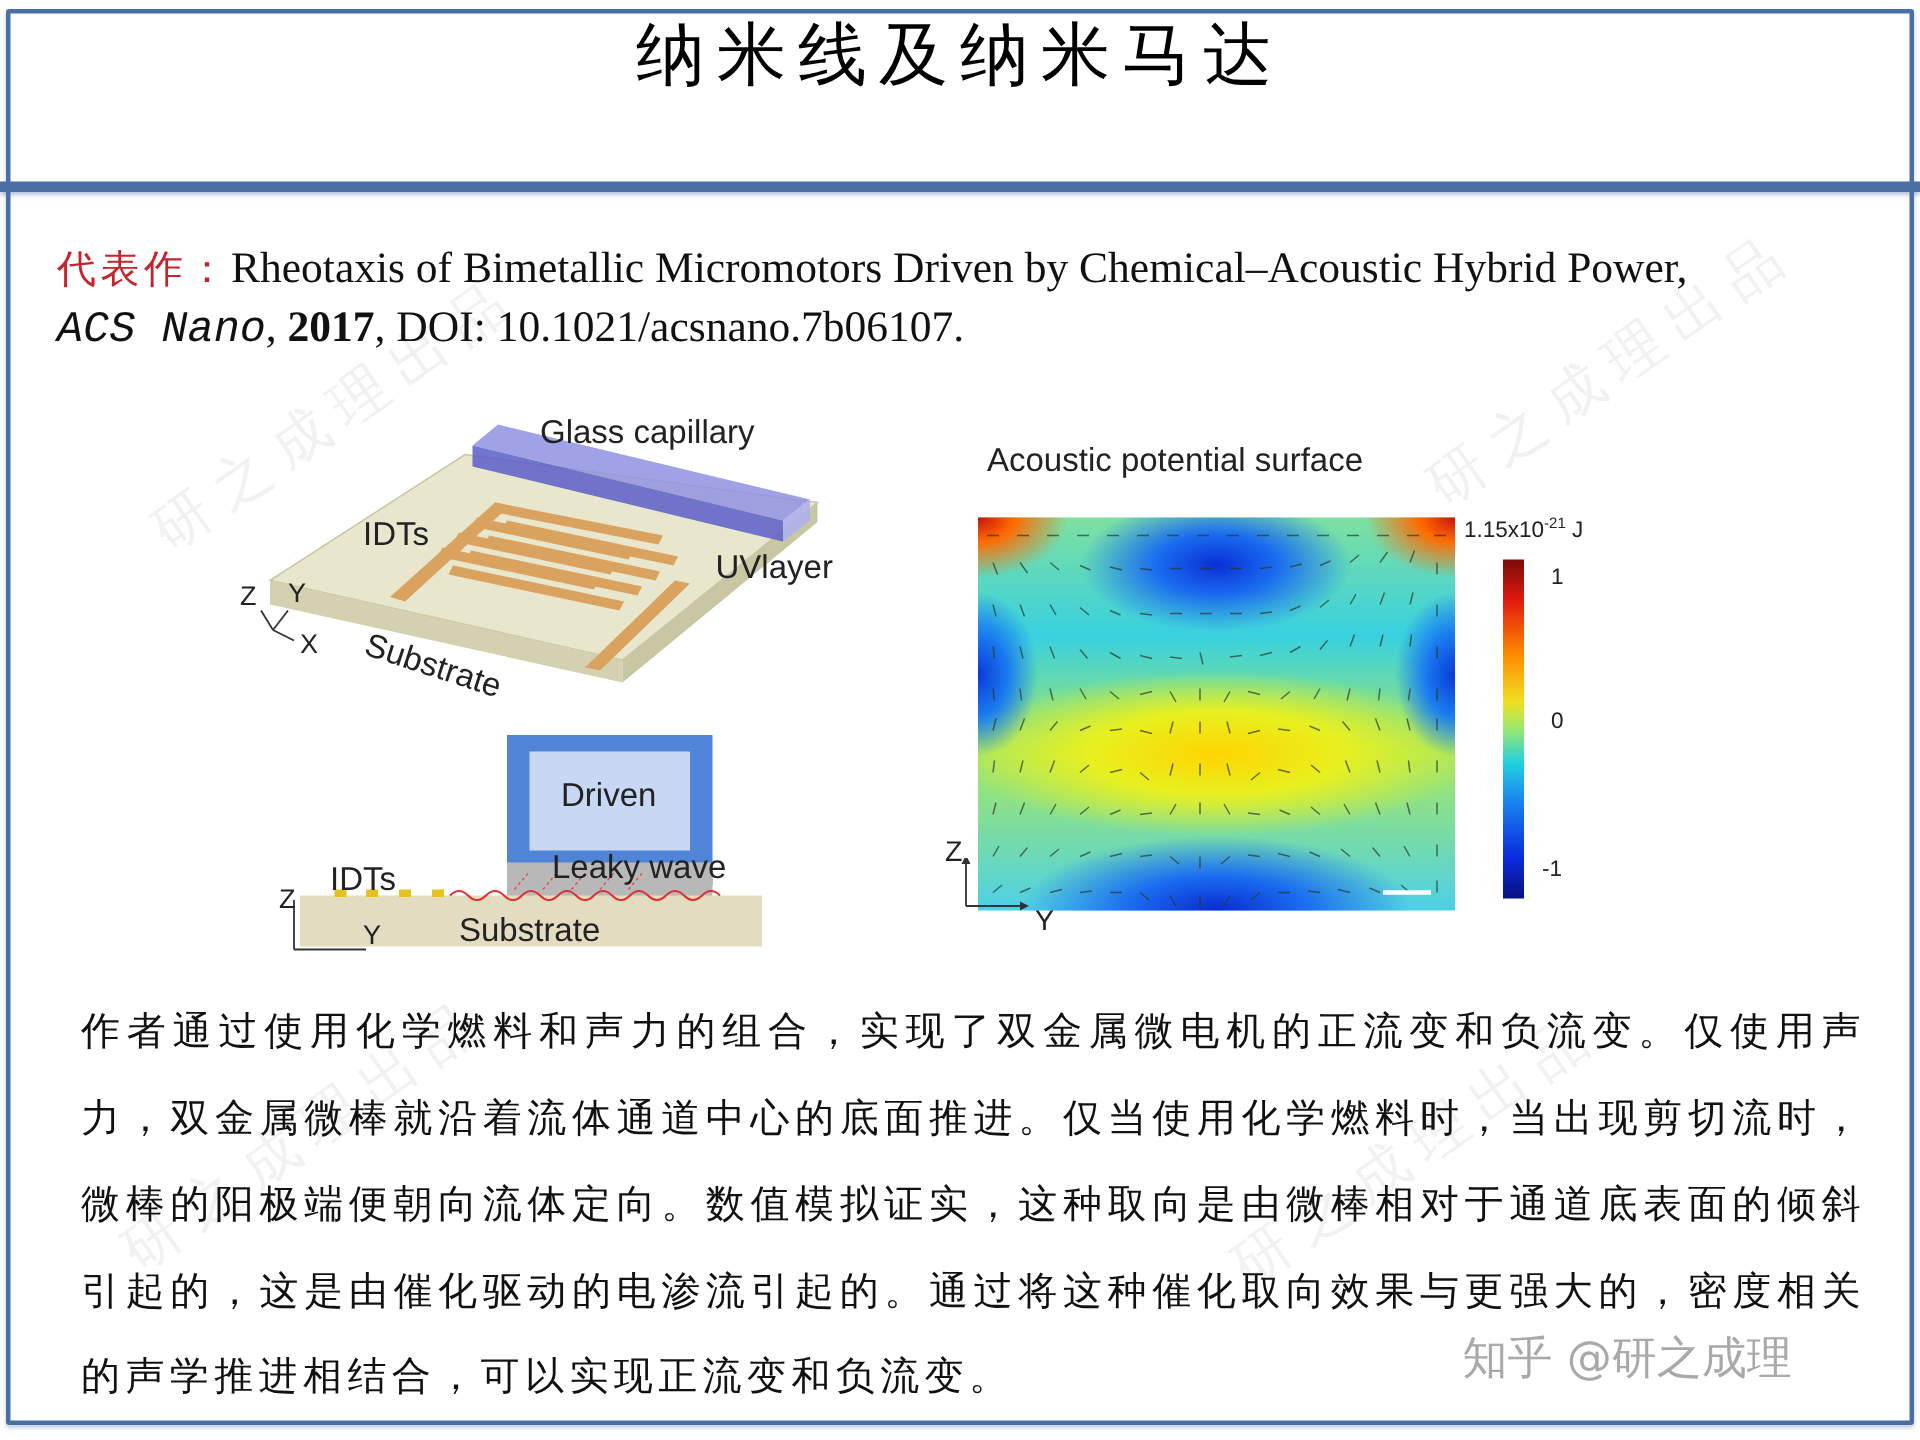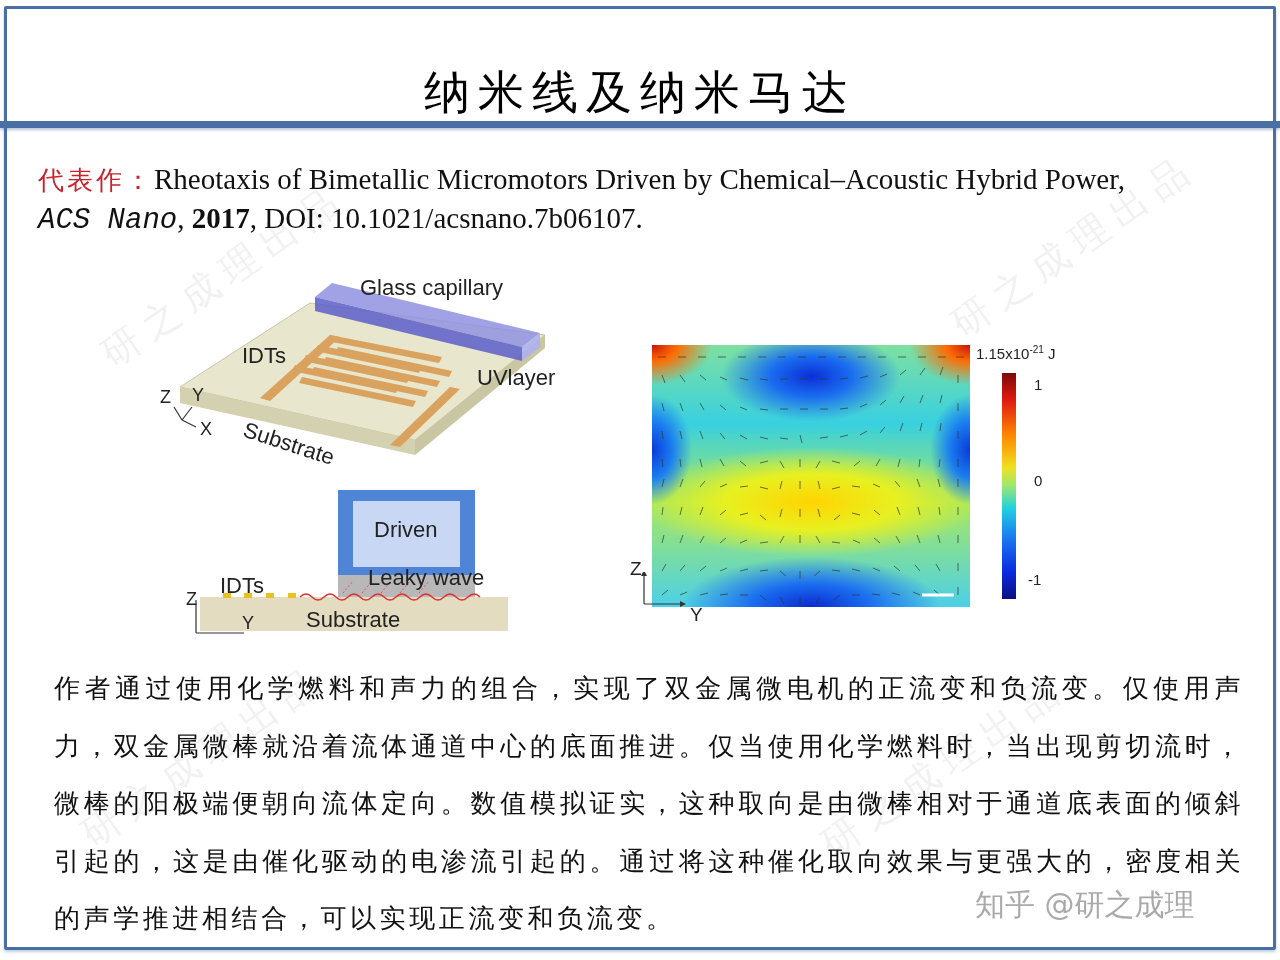--- a/index.html
+++ b/index.html
@@ -6,21 +6,21 @@
   html, body { width: 1280px; height: 960px; background: #ffffff; overflow: hidden; }
   body { position: relative; font-family: "DejaVu Serif", serif; color: #111; }
 
   .slide-frame {
     position: absolute; left: 4px; top: 6px; width: 1272px; height: 944px;
     border: 3px solid #4a6fa5; border-radius: 2px;
     box-shadow: 0 2px 3px rgba(74,111,165,0.35);
   }
   .title-bar {
     position: absolute; left: 4px; top: 6px; width: 1272px; height: 118px;
-    display: flex; align-items: flex-end; justify-content: center;
+    display: flex; align-items: flex-start; justify-content: center;
   }
   .title-divider {
     position: absolute; left: 0; top: 121px; width: 1280px; height: 7px;
     background: #4a6fa5; box-shadow: 0 2px 3px rgba(74,111,165,0.4);
   }
   .title-text {
     font-family: "DejaVu Serif", serif; font-size: 46px; letter-spacing: 8px;
     color: #000; font-weight: normal;
   }
 
@@ -152,20 +152,21 @@
 
   <span class="fig-label" style="left:214px; top:242px; font-size:22px;">Driven</span>
   <span class="fig-label" style="left:208px; top:290px; font-size:22px;">Leaky wave</span>
   <span class="fig-label" style="left:60px; top:298px; font-size:22px;">IDTs</span>
   <span class="fig-label" style="left:146px; top:332px; font-size:22px;">Substrate</span>
   <span class="fig-label" style="left:26px; top:314px; font-size:18px;">Z</span>
   <span class="fig-label" style="left:82px; top:338px; font-size:18px;">Y</span>
 </figure>
 
 <figure class="fig-right">
+  <span class="fig-label" style="left:66px; top:4px; font-size:22px;">Acoustic potential surface</span>
   <div class="heatmap">
     <svg width="318" height="262" viewBox="0 0 318 262">
       <g stroke="#2b3a2b" stroke-width="1" opacity="0.7">
         <path d="M6 12 l8 0 M26 12 l8 0 M46 12 l8 0 M66 12 l8 0 M86 12 l8 0 M106 12 l8 0 M126 12 l8 0 M146 12 l8 0 M166 12 l8 0 M186 12 l8 0 M206 12 l8 0 M226 12 l8 0 M246 12 l8 0 M266 12 l8 0 M286 12 l8 0 M304 12 l8 0"></path>
         <path d="M10 30 l3 8 M28 30 l5 7 M48 30 l6 5 M68 32 l7 3 M88 33 l8 2 M108 34 l8 1 M128 34 l8 0 M148 34 l8 0 M168 34 l8 0 M188 34 l8 -1 M208 33 l8 -2 M228 32 l7 -3 M248 30 l6 -5 M268 30 l5 -7 M288 30 l3 -8 M306 30 l0 8"></path>
         <path d="M10 58 l2 8 M28 58 l3 8 M48 58 l4 7 M68 60 l6 5 M88 62 l7 3 M108 64 l8 1 M128 64 l8 0 M148 64 l8 0 M168 64 l8 0 M188 64 l8 -1 M208 62 l7 -3 M228 60 l6 -5 M248 58 l4 -7 M268 58 l3 -8 M288 58 l2 -8 M306 58 l0 8"></path>
         <path d="M10 86 l1 8 M28 86 l2 8 M48 86 l3 8 M68 88 l5 6 M88 90 l7 4 M108 92 l8 2 M128 93 l8 1 M148 90 l2 8 M168 93 l8 -1 M188 92 l8 -2 M208 90 l7 -4 M228 88 l5 -6 M248 86 l3 -8 M268 86 l2 -8 M288 86 l1 -8 M306 86 l0 8"></path>
         <path d="M10 114 l1 8 M28 114 l1 8 M48 114 l2 8 M68 114 l4 7 M88 116 l6 5 M108 118 l8 -2 M128 116 l4 7 M148 114 l0 8 M168 116 l-4 7 M188 118 l-8 -2 M208 116 l-6 5 M228 114 l-4 7 M248 114 l-2 8 M268 114 l-1 8 M288 114 l-1 8 M306 114 l0 8"></path>
         <path d="M10 142 l2 -8 M28 142 l3 -8 M48 142 l5 -6 M68 142 l7 -3 M88 142 l8 -1 M108 142 l8 2 M128 144 l2 -8 M148 144 l0 -8 M168 144 l-2 -8 M188 142 l-8 2 M208 142 l-8 -1 M228 142 l-7 -3 M248 142 l-5 -6 M268 142 l-3 -8 M288 142 l-2 -8 M306 142 l0 -8"></path>
         <path d="M10 170 l1 -8 M28 170 l2 -8 M48 170 l3 -8 M68 170 l6 -5 M88 170 l8 -2 M108 170 l6 5 M128 172 l2 -8 M148 172 l0 -8 M168 172 l-2 -8 M188 170 l-6 5 M208 170 l-8 -2 M228 170 l-6 -5 M248 170 l-3 -8 M268 170 l-2 -8 M288 170 l-1 -8 M306 170 l0 -8"></path>

